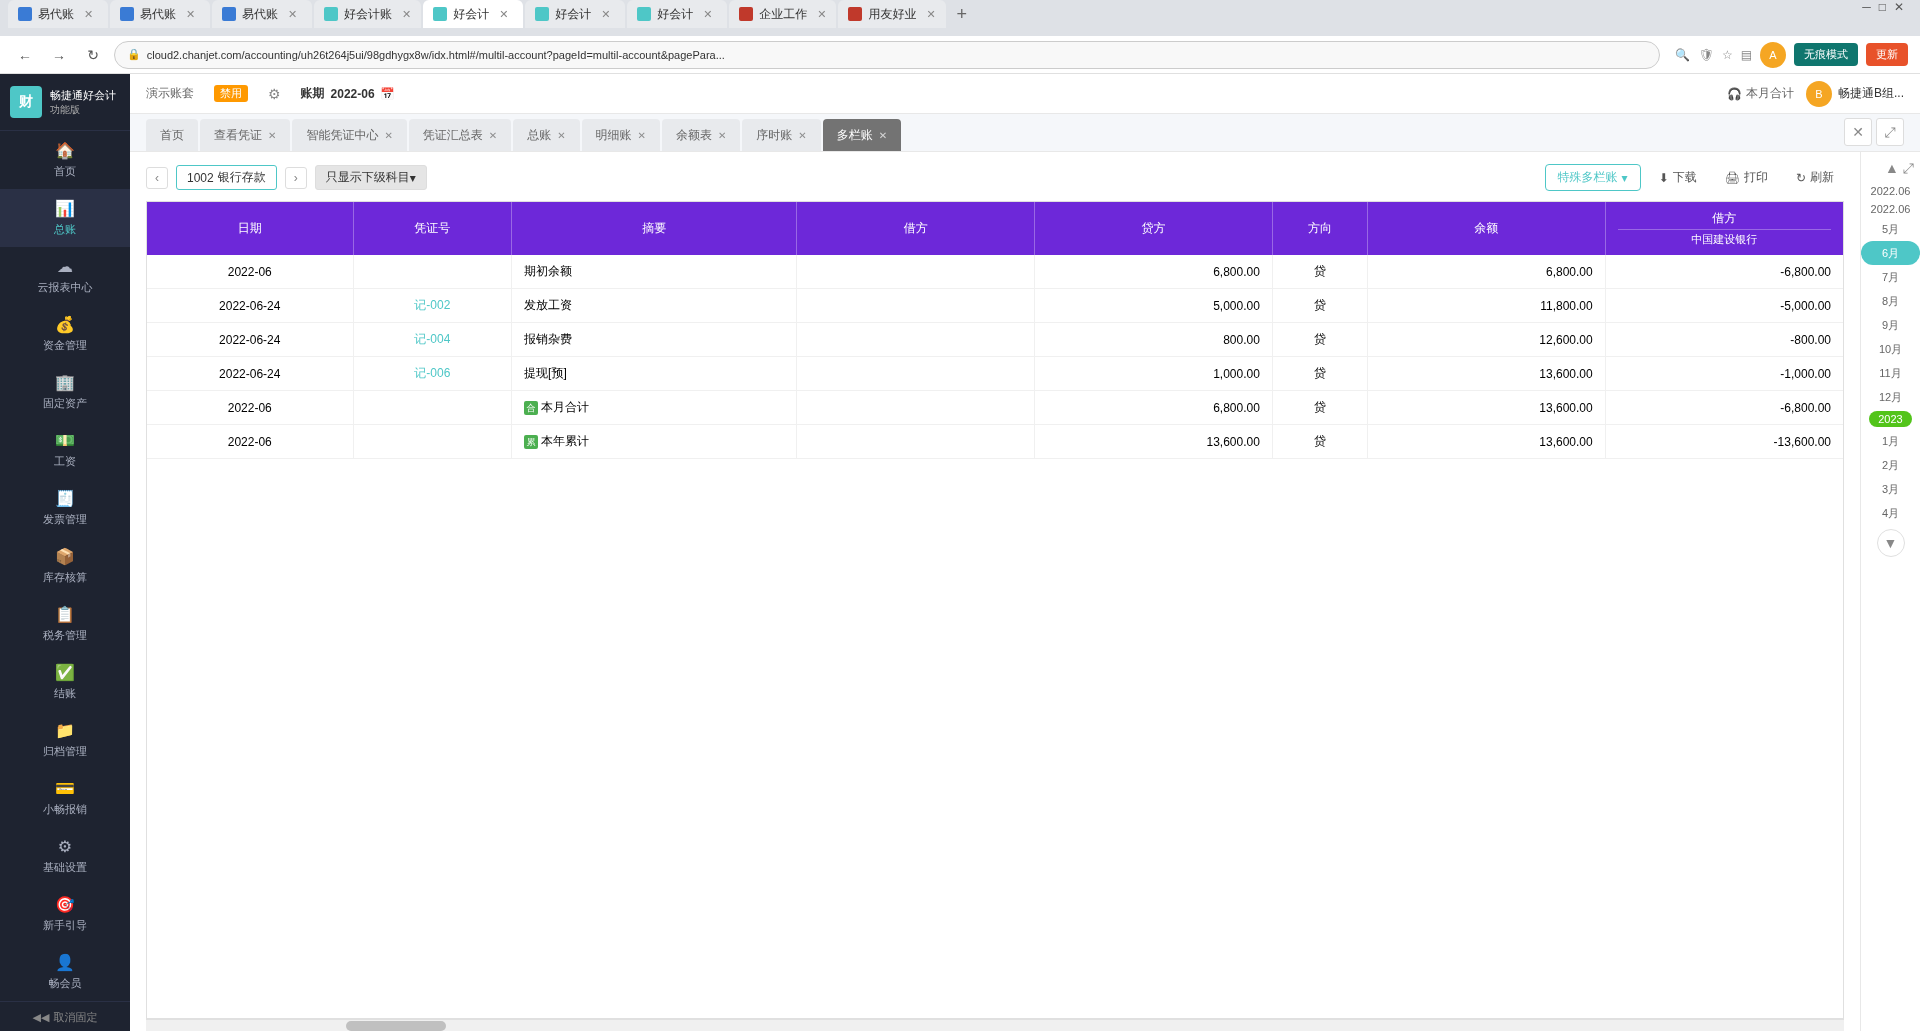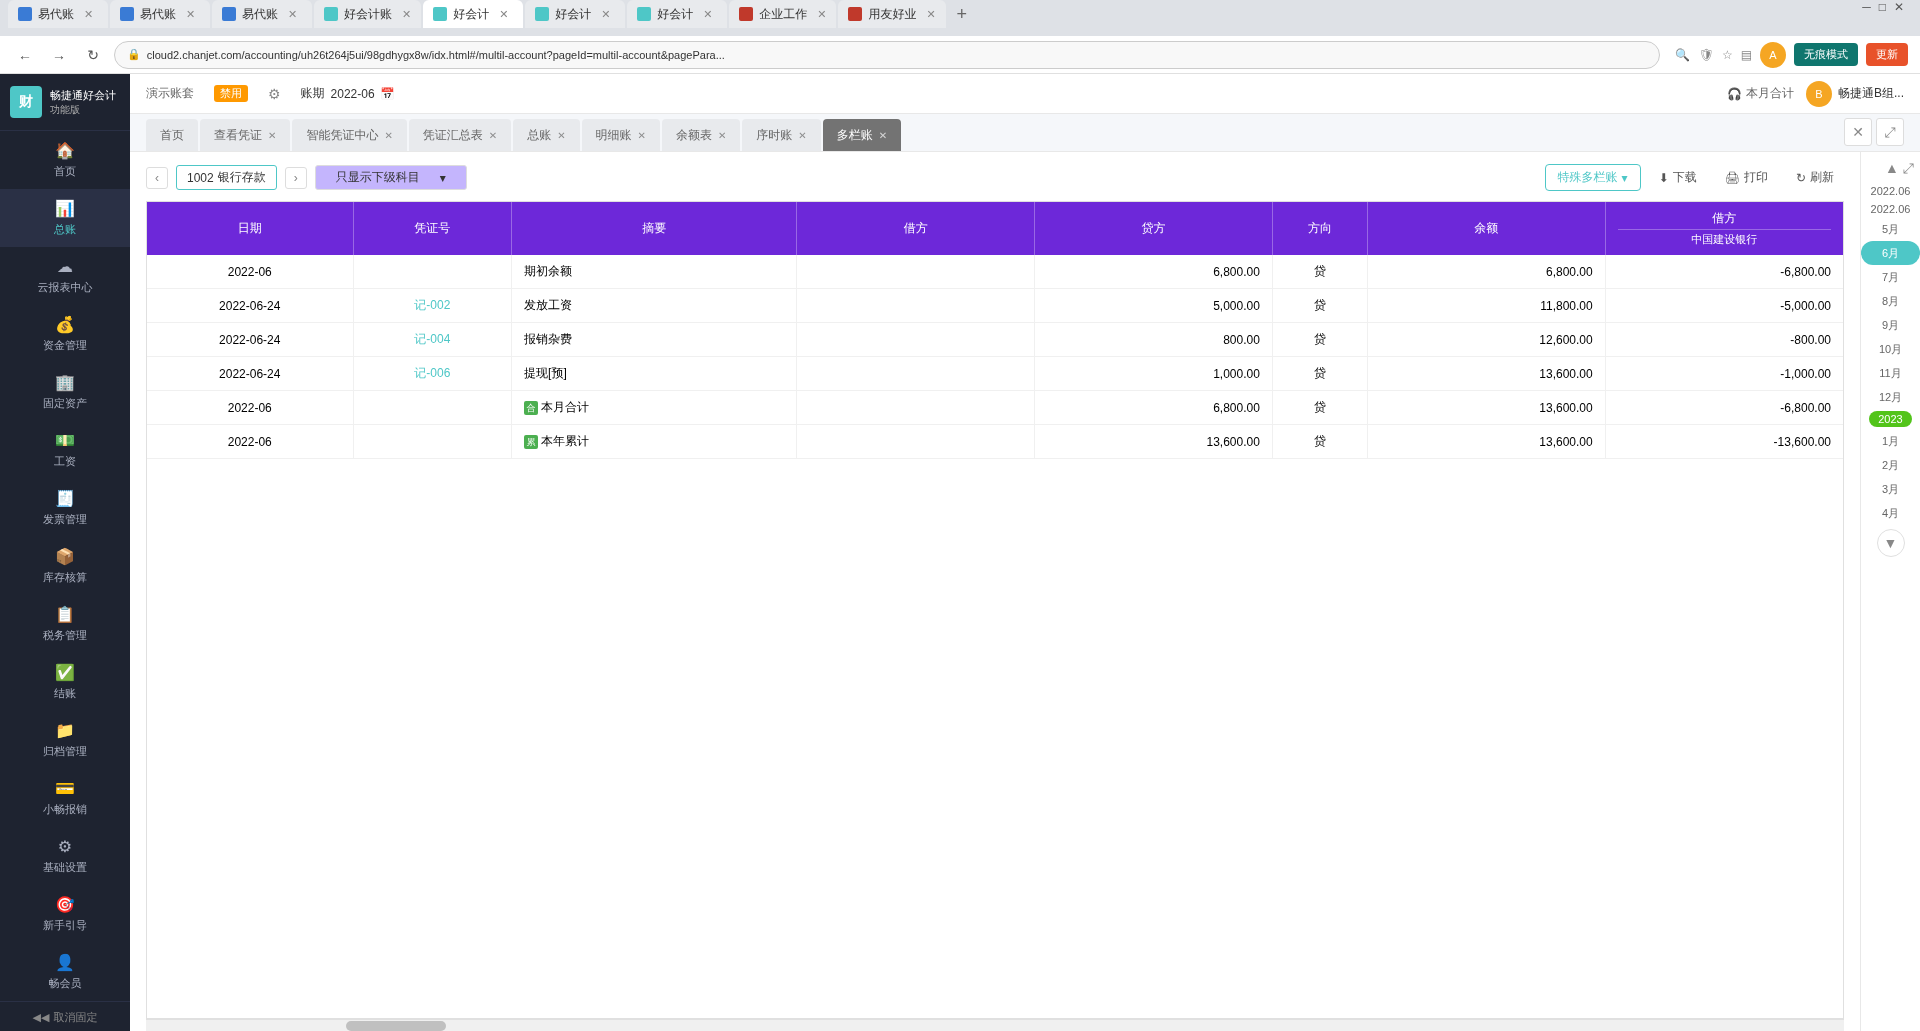--- a/index.html
+++ b/index.html
@@ -36,21 +36,21 @@
     .sidebar-pin { display: flex; align-items: center; justify-content: center; padding: 8px; font-size: 11px; color: #888; cursor: pointer; gap: 4px; }
 
     
     .main-content { flex: 1; display: flex; flex-direction: column; background: #fff; overflow: hidden; }
 
     
     .top-toolbar { height: 40px; background: #fff; border-bottom: 1px solid #e8e8e8; display: flex; align-items: center; padding: 0 16px; gap: 20px; }
     .toolbar-label { font-size: 12px; color: #666; }
     .toolbar-tag { background: #ff9900; color: #fff; border-radius: 3px; padding: 1px 6px; font-size: 11px; }
     .toolbar-icon { color: #888; cursor: pointer; font-size: 14px; }
-    .toolbar-period { display: flex; align-items: center; gap: 6px; font-size: 12px; color: #333; }
+    .toolbar-period { display: flex; align-items: center; gap: 6px; font-size: 12px; color: #333; font-weight: bold; }
     .toolbar-right { margin-left: auto; display: flex; align-items: center; gap: 12px; }
     .help-btn { display: flex; align-items: center; gap: 4px; color: #666; font-size: 12px; cursor: pointer; }
     .user-info { display: flex; align-items: center; gap: 6px; color: #333; font-size: 12px; }
 
     
     .tab-bar { height: 38px; background: #f5f7fa; border-bottom: 1px solid #e8e8e8; display: flex; align-items: flex-end; padding: 0 16px; gap: 2px; overflow: hidden; }
     .content-tab { height: 32px; padding: 0 14px; display: flex; align-items: center; border-radius: 4px 4px 0 0; cursor: pointer; font-size: 12px; gap: 6px; color: #666; background: #e8eaed; }
     .content-tab.active { background: #737373; color: #fff; }
     .content-tab .t-close { font-size: 10px; cursor: pointer; opacity: 0.7; }
     .tab-panel-close { margin-left: auto; display: flex; align-items: center; gap: 4px; height: 38px; padding-right: 0; }
@@ -59,21 +59,21 @@
     
     .content-area { flex: 1; display: flex; overflow: hidden; }
 
     
     .ledger-main { flex: 1; display: flex; flex-direction: column; overflow: hidden; padding: 12px 16px 0 16px; }
 
     
     .sub-toolbar { display: flex; align-items: center; margin-bottom: 10px; gap: 8px; }
     .nav-arrow { width: 22px; height: 22px; border: 1px solid #ddd; border-radius: 3px; display: flex; align-items: center; justify-content: center; cursor: pointer; color: #888; font-size: 12px; background: #fff; }
     .account-selector { display: flex; align-items: center; gap: 4px; border: 1px solid #4ec7c7; border-radius: 3px; padding: 3px 10px; color: #333; font-size: 12px; background: #fff; cursor: pointer; }
-    .filter-btn { display: flex; align-items: center; gap: 20px; border: 1px solid #ddd; border-radius: 3px; padding: 3px 20px; color: #333; font-size: 12px; background: #c4b5fd; cursor: pointer; }
+    .filter-btn { display: flex; align-items: center; gap: 0; border: 1px solid #ddd; border-radius: 3px; padding: 3px 10px; color: #333; font-size: 12px; background: #e5e5e5; cursor: pointer; }
     .sub-toolbar-right { margin-left: auto; display: flex; gap: 8px; align-items: center; }
     .special-btn { border: 1px solid #4ec7c7; border-radius: 4px; padding: 4px 12px; color: #4ec7c7; font-size: 12px; background: #fff; cursor: pointer; display: flex; align-items: center; gap: 4px; }
     .action-btn { display: flex; align-items: center; gap: 4px; padding: 4px 10px; font-size: 12px; color: #555; cursor: pointer; }
 
     
     .ledger-table { border: 1px solid #e0e0e0; flex: 1; overflow: auto; }
     table { width: 100%; border-collapse: collapse; font-size: 12px; }
     thead tr { background: #6d28d9; color: #fff; }
     thead th { padding: 8px 12px; text-align: center; border-right: 1px solid rgba(255,255,255,0.3); font-weight: normal; }
     thead th:last-child { border-right: none; }

